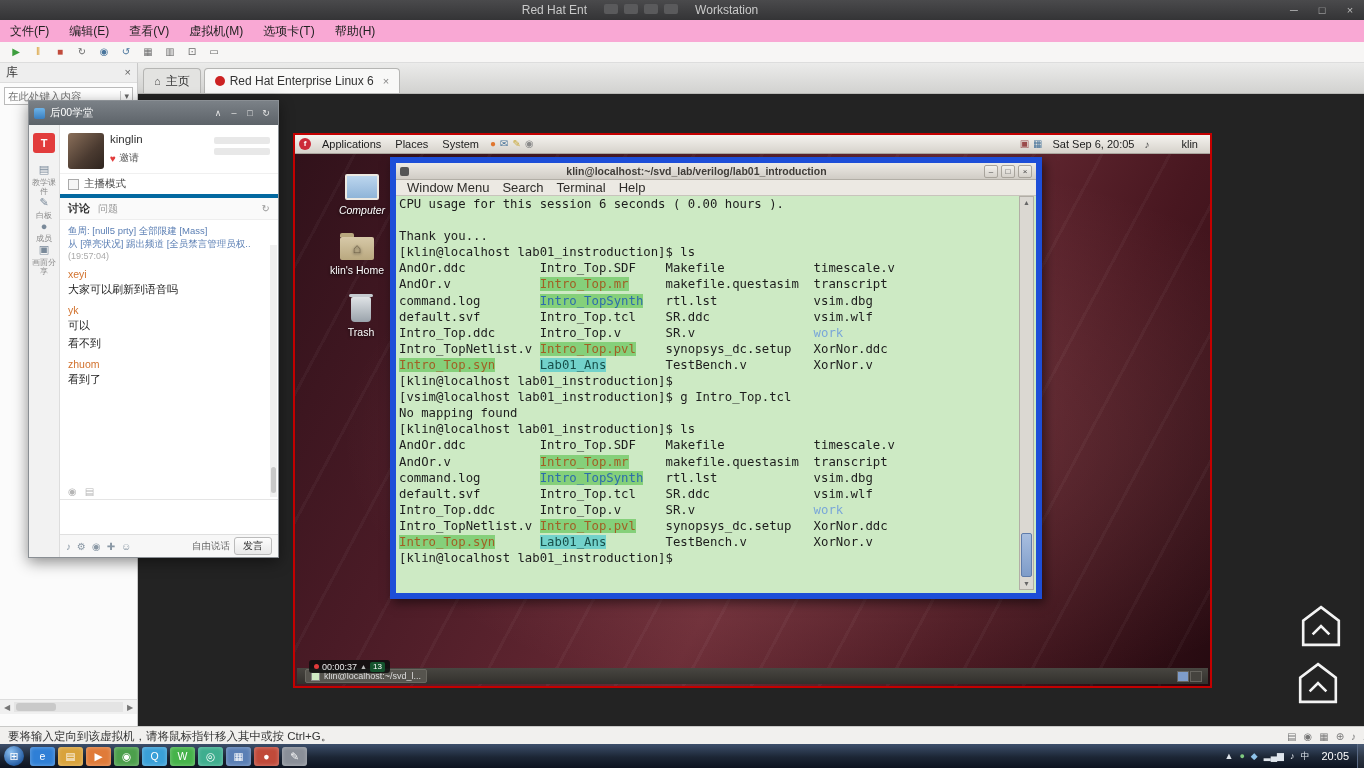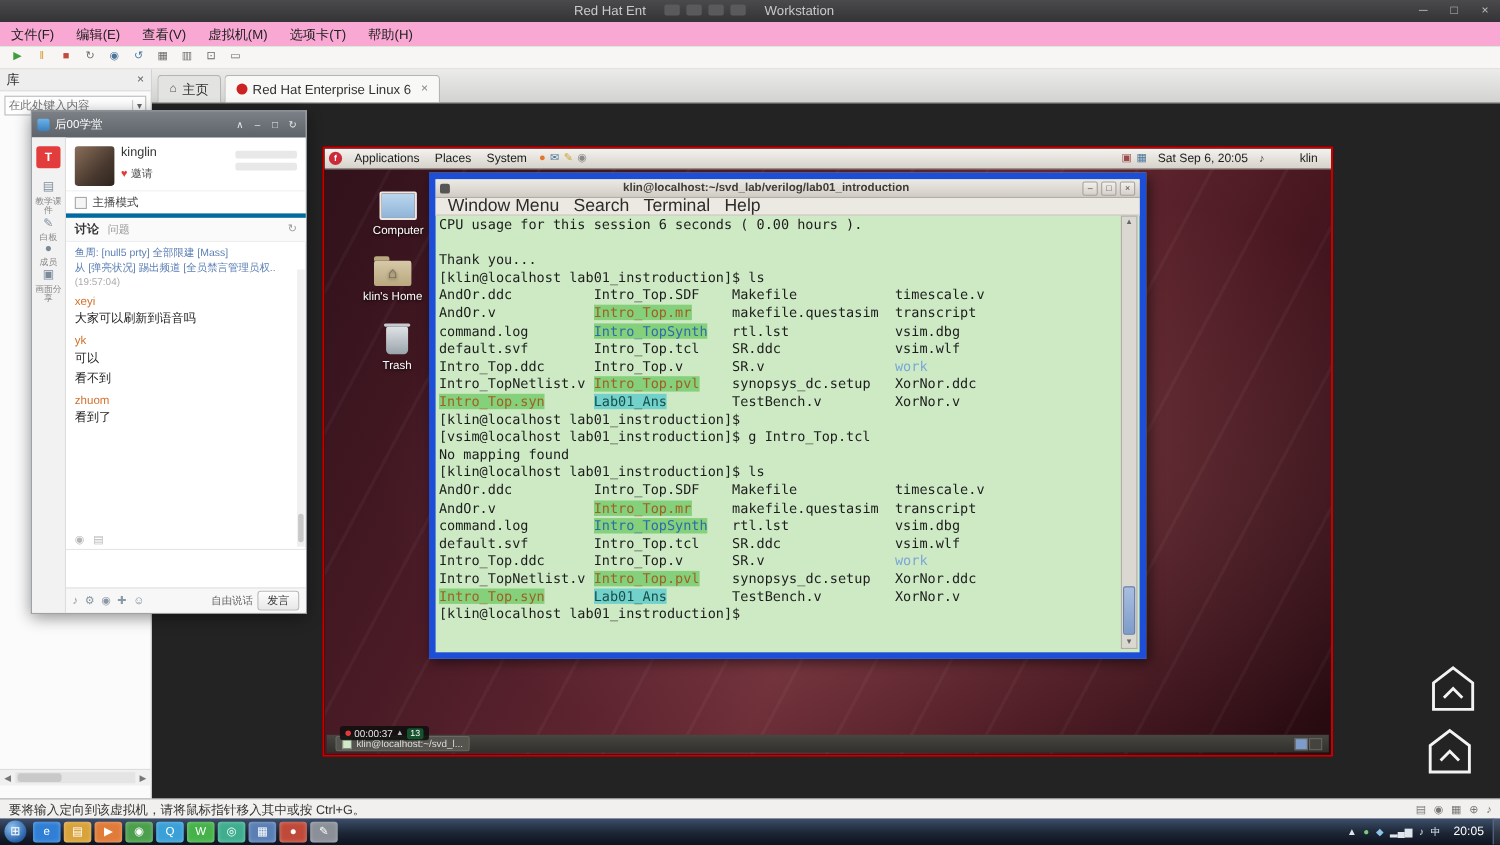--- a/index.html
+++ b/index.html
@@ -87,21 +87,21 @@
   .term{position:absolute;left:95px;top:22px;width:640px;height:430px;background:#cdeac4;
     border:6px solid #1d4ed8;box-shadow:3px 4px 10px rgba(0,0,0,.5);z-index:3;}
   .term-titlebar{height:16px;background:linear-gradient(#edeae5,#d0ccc5);border-bottom:1px solid #b2aea6;
     display:flex;align-items:center;padding:0 4px;gap:4px;}
   .term-ic{width:9px;height:9px;background:#555;border-radius:2px;flex:0 0 auto;}
   .term-title{flex:1;text-align:center;font-size:10.5px;font-weight:bold;color:#3f3c38;white-space:nowrap;overflow:hidden;}
   .term-ctl{display:flex;gap:3px;}
   .term-ctl span{width:12px;height:11px;font-size:8px;line-height:11px;text-align:center;color:#444;
     background:linear-gradient(#f2f0ec,#d5d1ca);border:1px solid #a8a49c;border-radius:2px;}
   .term-menubar{height:15px;background:#ece9e3;border-bottom:1px solid #c8c4bc;display:flex;align-items:center;
-    font-size:16px;color:#2e2c29;padding-left:5px;gap:1px;}
+    font-size:13px;color:#2e2c29;padding-left:5px;gap:1px;}
   .term-menu{padding:0 6px;}
   .term-body{position:absolute;top:33px;left:3px;right:16px;bottom:3px;overflow:hidden;}
   .tline{white-space:pre;font-family:"DejaVu Sans Mono","Liberation Mono",monospace;
     font-size:12.3px;line-height:16.1px;color:#1d1d1d;}
   .seg-h{background:#85d07a;color:#a15f24;}
   .seg-hc{background:#85d07a;color:#2d6cab;}
   .seg-hcy{background:#72d2cb;color:#184f4a;}
   .seg-d{color:#7aa7d8;}
   .seg-cur{color:#3aa53a;}
   .term-scroll{position:absolute;top:33px;right:2px;bottom:3px;width:13px;background:#dbd8d2;border:1px solid #b2aea6;}
@@ -291,21 +291,21 @@
       <span class="flex1"></span>
       <span class="gnome-right-icons">
           <span class="picon" style="color: rgb(154, 74, 74);">▣</span>
           <span class="picon" style="color: rgb(73, 117, 156);">▦</span>
         </span>
       <span class="gdate">Sat Sep 6, 20:05</span>
       <span class="gvol">♪</span>
       <span class="guser">klin</span>
     </div>
 
-    <div class="di" style="left:30px;top:39px;">
+    <div class="di" style="left:30px;top:39px;font-style:italic;">
       <div class="di-img ic-computer"></div>
       <div>Computer</div>
     </div>
     <div class="di" style="left:25px;top:102px;">
       <div class="di-img ic-home"></div>
       <div>klin's Home</div>
     </div>
     <div class="di" style="left:29px;top:159px;">
       <div class="di-img ic-trash"></div>
       <div>Trash</div>

